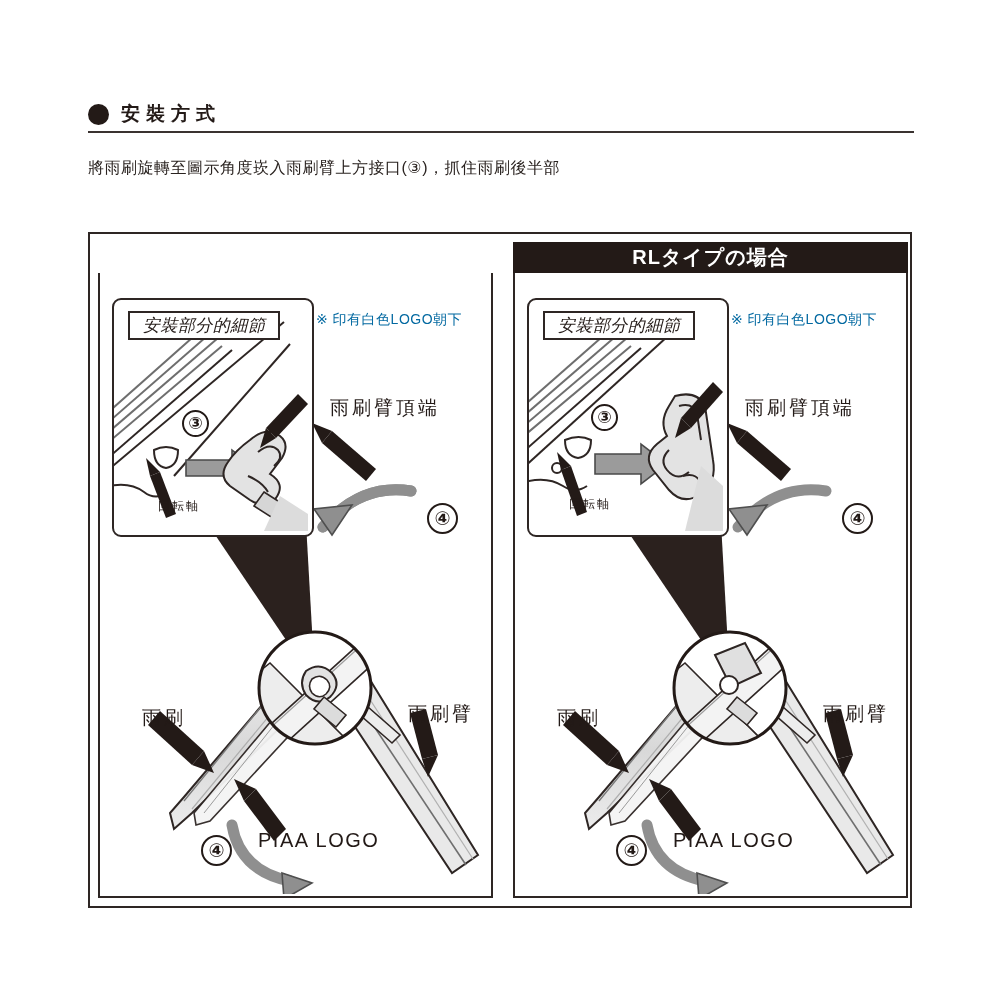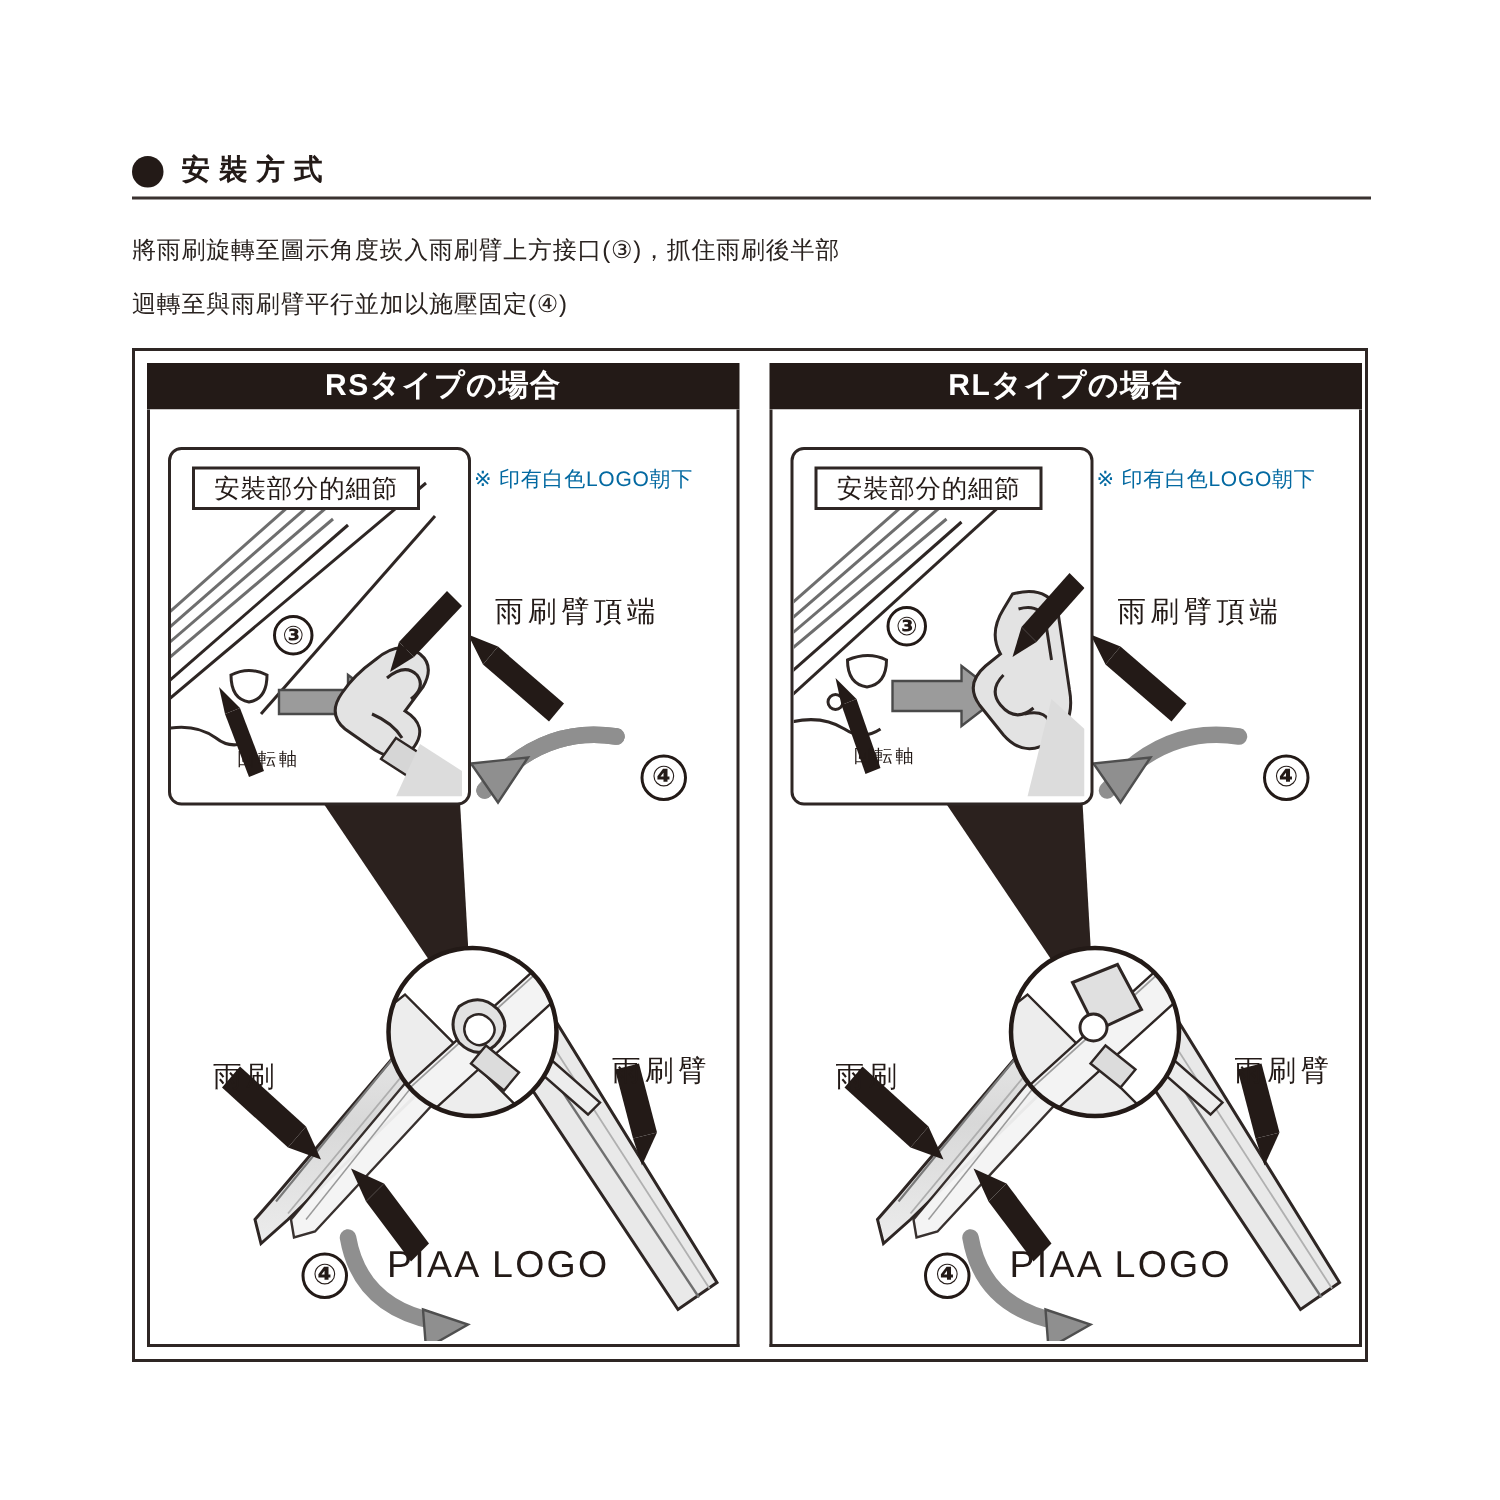--- a/index.html
+++ b/index.html
@@ -62,30 +62,30 @@
 
   
   .inset{
     position:absolute;left:12px;top:25px;width:198px;height:235px;
     border:2px solid #2e2624;border-radius:9px;background:#fff;overflow:hidden;
   }
   .inset-title{
     position:absolute;left:14px;top:11px;width:152px;height:29px;
     border:2px solid #2e2624;background:#fff;box-sizing:border-box;
     font-size:17px;line-height:26px;text-align:center;color:#231a17;
-    letter-spacing:0.5px;z-index:6;
+    letter-spacing:0.5px;z-index:6;font-style:italic;
   }
   .inset svg{position:absolute;left:0;top:0;}
 
   
   .lbl{
     position:absolute;font-size:19px;color:#231a17;white-space:nowrap;
     letter-spacing:3px;
   }
-  .lbl.ascii{letter-spacing:1.5px;font-size:25px;}
+  .lbl.ascii{letter-spacing:1.5px;font-size:20px;}
   .lbl-sm{
     position:absolute;font-size:12px;color:#231a17;white-space:nowrap;
     letter-spacing:1px;
   }
 
   
   .step{
     position:absolute;width:31px;height:31px;border-radius:50%;
     border:2px solid #231a17;background:#fff;box-sizing:border-box;
     font-size:19px;font-weight:bold;line-height:27px;text-align:center;
@@ -101,27 +101,25 @@
 <div class="page">
 
   <div class="heading">
     <div class="bullet"></div>
     <div class="heading-text">安裝方式</div>
   </div>
   <div class="heading-rule"></div>
 
   <div class="body-text">
     <div class="body-line">將雨刷旋轉至圖示角度崁入雨刷臂上方接口(③)，抓住雨刷後半部</div>
-    <div class="body-line">迴轉至與雨刷臂平行並加以施壓固定(④)</div>
   </div>
 
   <div class="outer-frame"></div>
 
   <div class="panel left">
-    <div class="panel-head">RSタイプの場合</div>
     <div class="panel-body">
 
       <svg class="panel-svg" width="391" height="621" viewBox="0 0 391 621">
         <defs>
           <linearGradient id="blade-rs" x1="0" y1="0" x2="0" y2="1">
             <stop offset="0%" stop-color="#f2f2f2"></stop>
             <stop offset="55%" stop-color="#d8d8d8"></stop>
             <stop offset="100%" stop-color="#ececec"></stop>
           </linearGradient>
         </defs>

